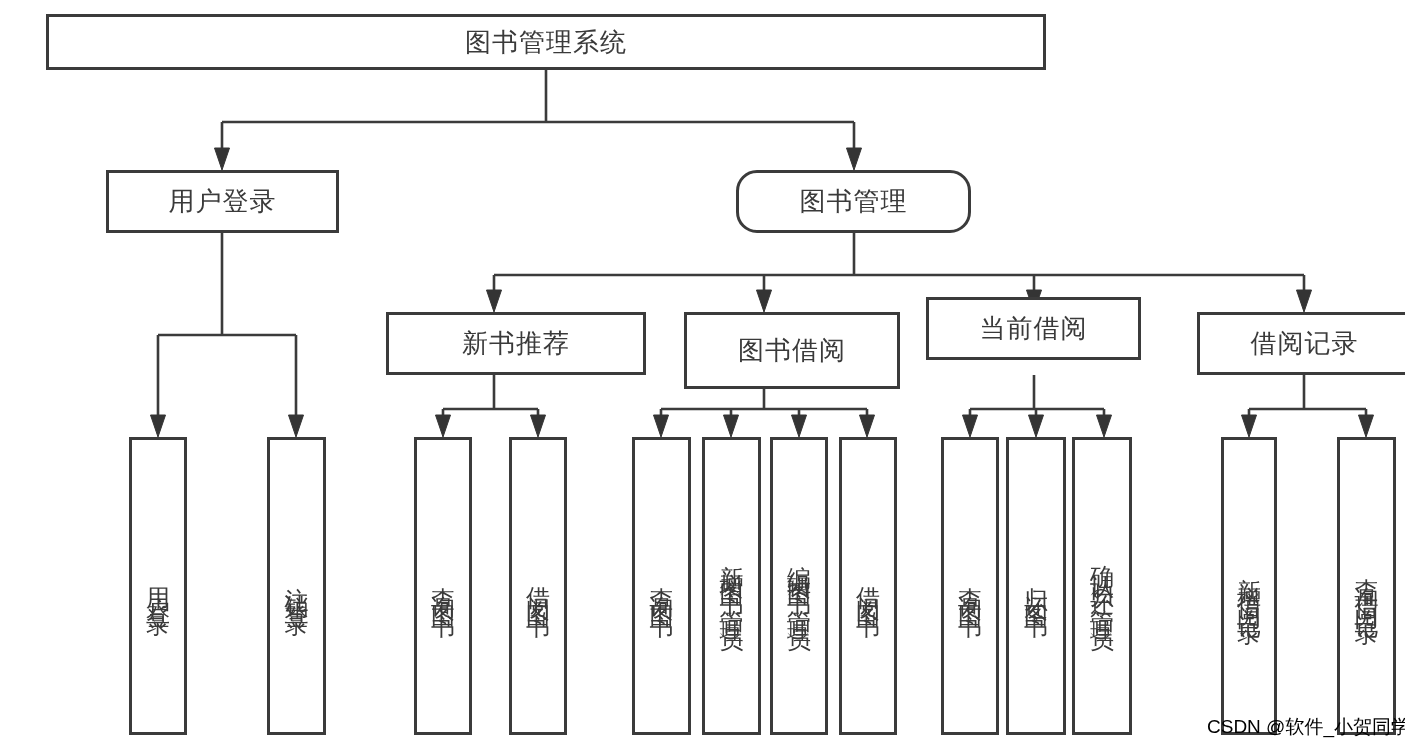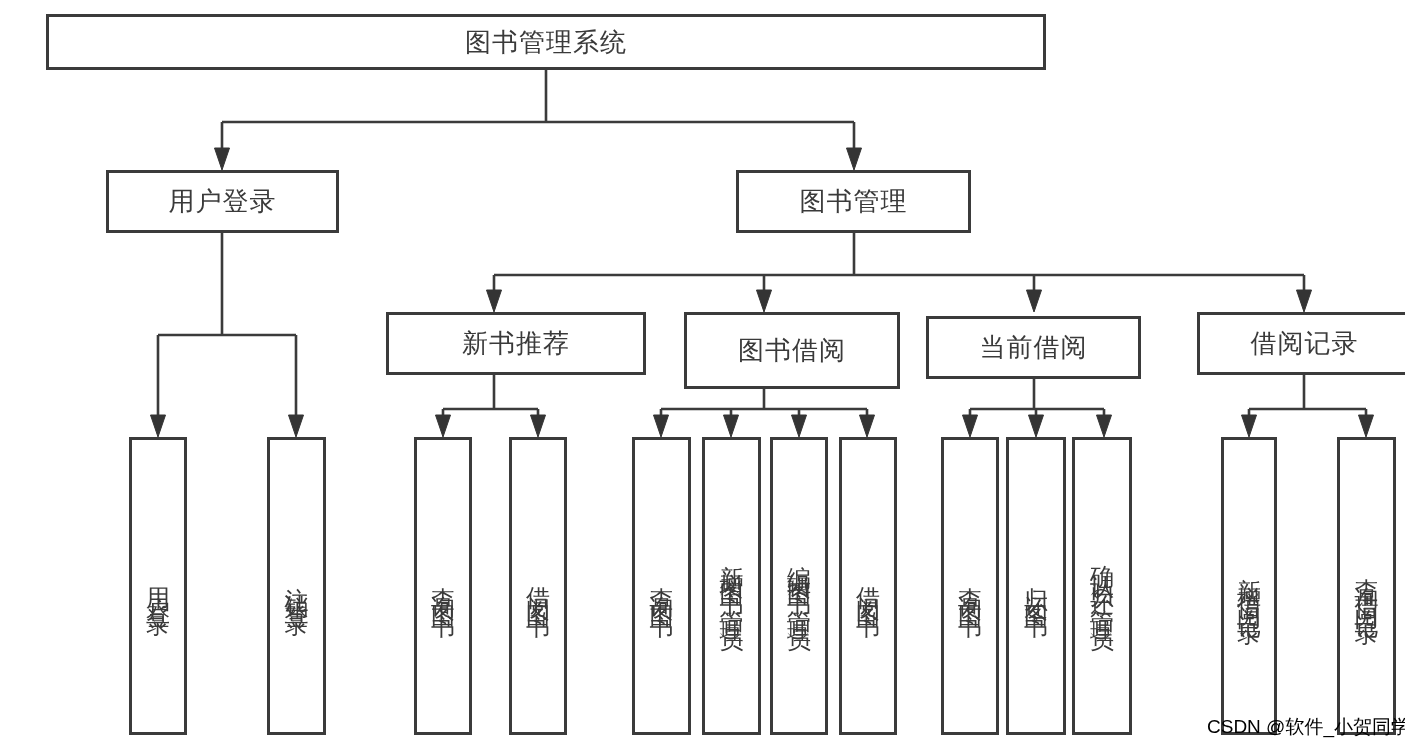--- a/index.html
+++ b/index.html
@@ -56,24 +56,24 @@
     writing-mode: vertical-rl;
     text-orientation: mixed;
     font-size: 24px;
     letter-spacing: 9px;
     line-height: 1;
     color: #3a3a3a;
   }
   
   .n-root        { left: 22px;   top: 14px;  width: 1000px; height: 56px; }
   .n-user-login  { left: 82px;   top: 170px; width: 233px;  height: 63px; }
-  .n-book-mgmt   { left: 712px;  top: 170px; width: 235px;  height: 63px; }
+  .n-book-mgmt   { left: 712px;  top: 170px; width: 235px;  height: 63px; border-radius: 21px; }
   .n-new-rec     { left: 362px;  top: 312px; width: 260px;  height: 63px; }
   .n-book-borrow { left: 660px;  top: 312px; width: 216px;  height: 77px; }
-  .n-cur-borrow  { left: 902px;  top: 316px; width: 215px;  height: 63px; font-family: Liberation Mono, monospace; }
+  .n-cur-borrow  { left: 902px;  top: 297px; width: 215px;  height: 63px; font-family: Liberation Mono, monospace; }
   .n-borrow-rec  { left: 1173px; top: 312px; width: 215px;  height: 63px; }
   .n-leaf-login        { left: 105px;  width: 58px; }
   .n-leaf-logout       { left: 243px;  width: 59px; }
   .n-leaf-rec-query    { left: 390px;  width: 58px; }
   .n-leaf-rec-borrow   { left: 485px;  width: 58px; }
   .n-leaf-bb-query     { left: 608px;  width: 59px; }
   .n-leaf-bb-add       { left: 678px;  width: 59px; }
   .n-leaf-bb-edit      { left: 746px;  width: 58px; }
   .n-leaf-bb-borrow    { left: 815px;  width: 58px; }
   .n-leaf-cb-query     { left: 917px;  width: 58px; }

